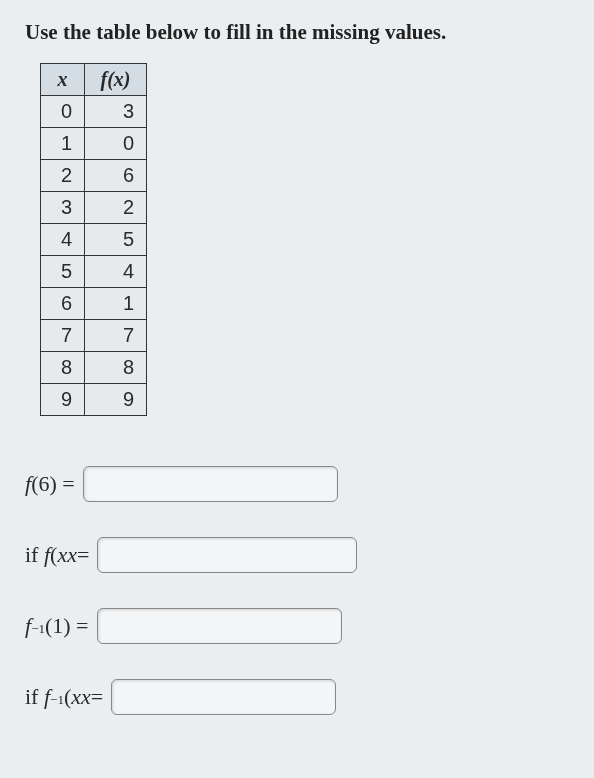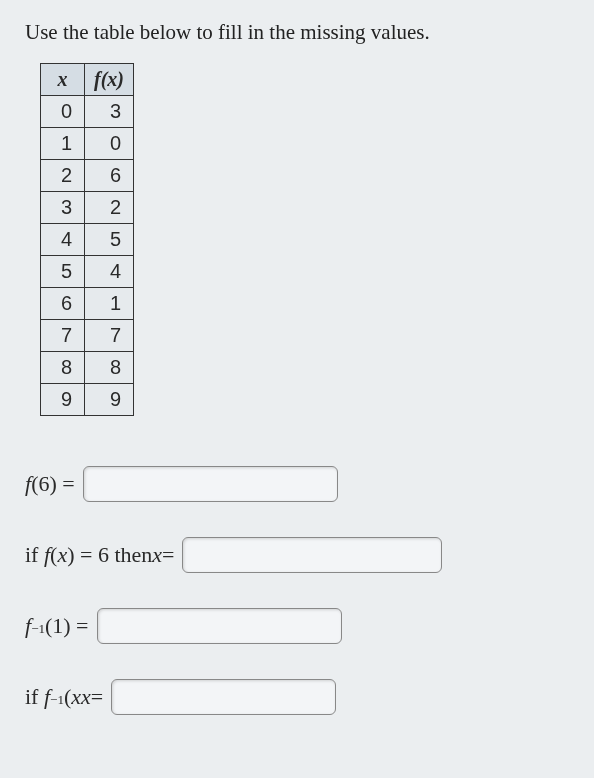--- a/index.html
+++ b/index.html
@@ -12,21 +12,21 @@
       height: 778px;
       background: #ebeef0;
       font-family: Georgia, 'Times New Roman', serif;
       color: #2a2a2a;
       padding: 20px 25px;
       position: relative;
     }
     .instruction {
       font-size: 21px;
       margin-bottom: 18px;
-      font-weight: normal;
+      font-weight: bold;
       color: #222;
     }
     .func-table {
       border-collapse: collapse;
       margin-left: 15px;
       margin-bottom: 50px;
       background: #e6eaed;
     }
     .func-table th, .func-table td {
       border: 1px solid #333;
@@ -37,21 +37,21 @@
     .func-table th {
       background: #d5dde4;
       font-weight: bold;
       font-style: italic;
       font-family: Georgia, serif;
     }
     .func-table th:first-child, .func-table td:first-child {
       width: 44px;
     }
     .func-table th:last-child, .func-table td:last-child {
-      width: 49px;
+      width: 62px;
     }
     .func-table td {
       font-family: Arial, sans-serif;
       text-align: right;
       padding-right: 12px;
     }
     .question-row {
       display: flex;
       align-items: center;
       margin-bottom: 35px;
@@ -137,21 +137,21 @@
 <div class="question-row">
   <span class="math-label">
     <span class="mi">f</span>
       <span>(6) =</span>
   </span>
   <span class="answer-input w1"></span>
 </div>
 
 <div class="question-row">
   <span class="math-label">
-    <span>if </span>&nbsp;<span class="mi">f</span><span>(</span><span class="mi">x</span><span>) = 6 then </span><span class="mi">x</span><span> =</span>
+    <span>if </span>&nbsp;<span class="mi">f</span><span>(</span><span class="mi">x</span><span class="mi">x</span><span> =</span>
   </span>
   <span class="answer-input w2"></span>
 </div>
 
 <div class="question-row">
   <span class="math-label">
     <span class="mi">f</span>
       <span class="sup">−1</span>
       <span>(1) =</span>
   </span>

